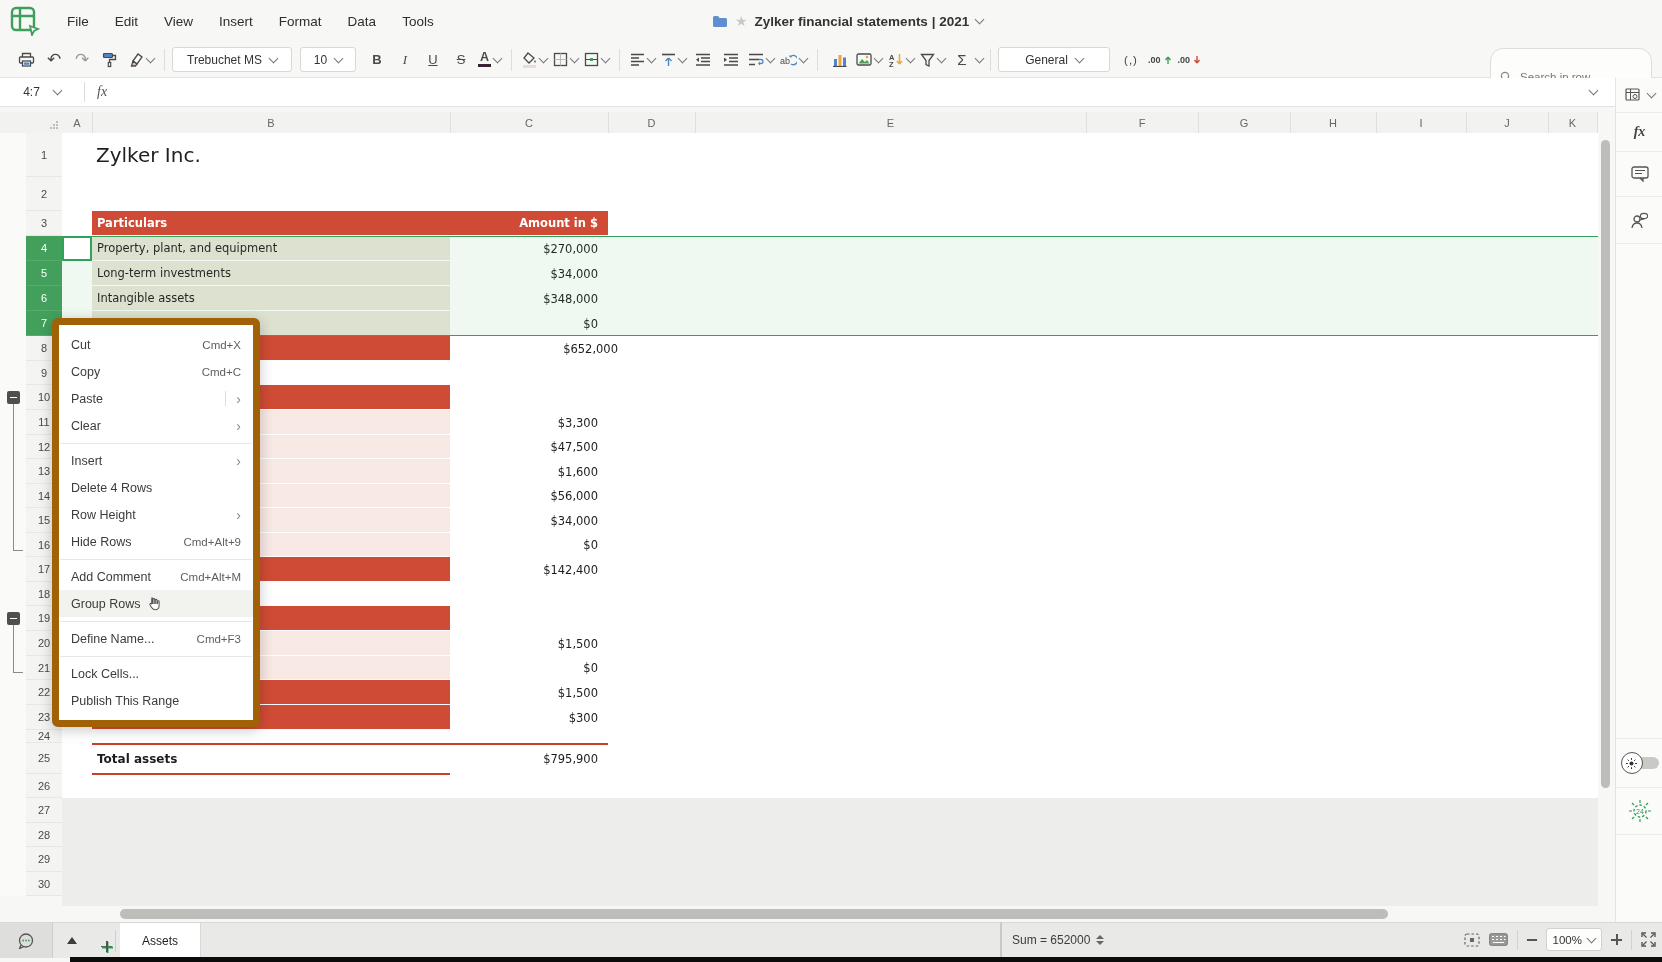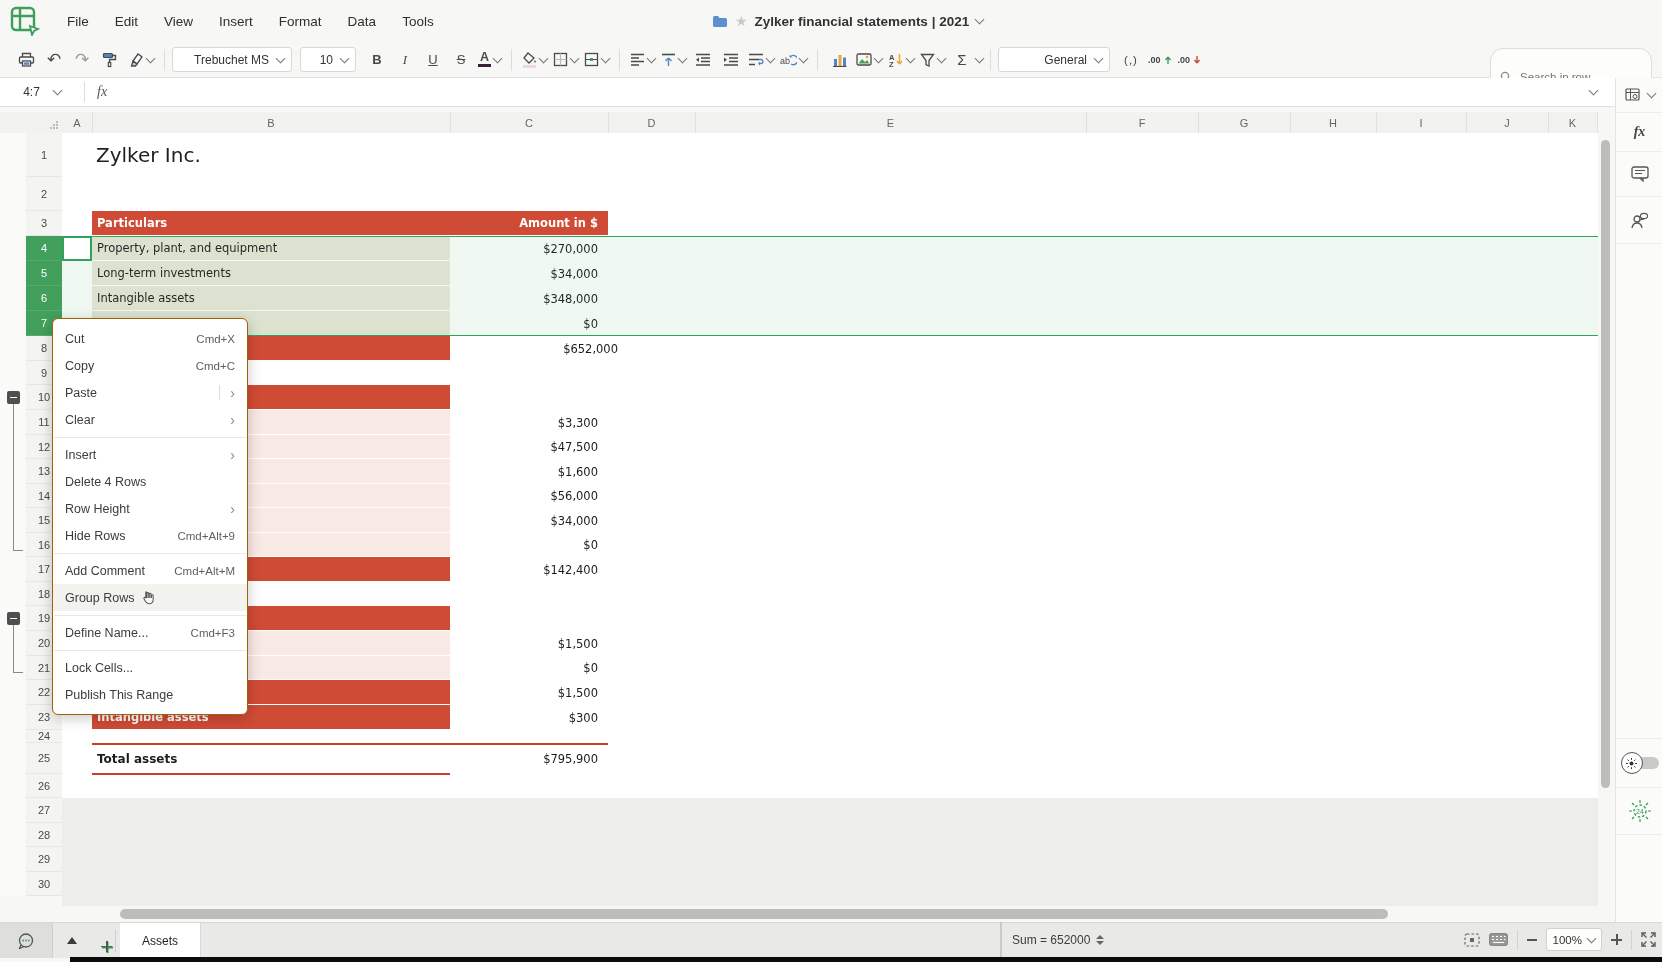--- a/index.html
+++ b/index.html
@@ -23,21 +23,21 @@
              font-size:11px;display:flex;align-items:center;justify-content:center;font-family:"Liberation Serif",serif}
   #avatar{width:25px;height:25px;border-radius:50%;
           background:radial-gradient(circle at 50% 28%,#8c959e 0 26%,#243048 27% 60%,#1b2436 61%);border:1px solid #ccc}
   
   #toolbar{position:absolute;left:0;top:42px;width:1662px;height:36px;display:flex;align-items:center;
            padding-left:12px;border-bottom:1px solid #e3e3e1;box-sizing:border-box}
   .tbtn{height:26px;min-width:22px;display:flex;align-items:center;justify-content:center;gap:3px;
         margin:0 3px;color:#4a4a4a;font-size:13px}
   .tdiv{width:1px;height:22px;background:#ddddda;margin:0 7px}
   .tsel{height:23px;background:#fff;border:1px solid #d8d8d5;border-radius:3px;display:flex;
-        align-items:center;justify-content:flex-end;font-size:12px;color:#333;padding:0 7px;gap:8px}
+        align-items:center;justify-content:center;font-size:12px;color:#333;padding:0 7px;gap:8px}
   .glyph-b{font-weight:bold}.glyph-i{font-style:italic;font-family:"Liberation Serif",serif}
   .glyph-u{text-decoration:underline}.glyph-s{text-decoration:line-through}
   .fc{display:flex;flex-direction:column;align-items:center;line-height:11px;font-size:12.5px;font-weight:bold}
   .fc .bar{width:13px;height:3px;margin-top:1px}
   .num-fmt{font-size:11.5px;color:#444;letter-spacing:1px}
   .dec{display:flex;align-items:center;font-size:9px;color:#444;font-weight:bold}
   #search-row{position:absolute;right:10px;top:48px;width:142px;height:24px;border:1px solid #ddddda;
               border-radius:13px;background:#fdfdfc;display:flex;align-items:center;padding:16px 9px;gap:6px}
   #search-row input{border:0;outline:0;background:transparent;font-size:11.5px;color:#555;width:100px;
                     font-family:"Liberation Sans",sans-serif}
@@ -81,21 +81,21 @@
   
   #vscroll-thumb{position:absolute;left:1601px;top:140px;width:9px;height:648px;border-radius:5px;background:#bdbdba}
   #hscroll-thumb{position:absolute;left:120px;top:909px;width:1268px;height:10px;border-radius:5px;background:#bdbdba}
   
   #rail{position:absolute;left:1615px;top:78px;width:47px;height:844px;background:#fbfbf9;border-left:1px solid #e3e3e1}
   .rail-cell{display:flex;align-items:center;justify-content:center;border-bottom:1px solid #ececea}
   #rail .spacer{border-bottom:0}
   #fx-rail{font-family:"Liberation Serif",serif;font-style:italic;font-size:14px;color:#444;font-weight:bold}
   
   #ctxmenu{position:absolute;left:52px;top:318px;width:194px;background:#fff;border-radius:6px;z-index:50;
-           box-shadow:0 3px 14px rgba(0,0,0,.22);padding:6px 0;border:1px solid #a16207}
+           box-shadow:0 3px 14px rgba(0,0,0,.22);padding:6px 0;border:7px solid #a16207}
   .mi{height:27px;display:flex;align-items:center;justify-content:space-between;padding:0 12px;
       font-size:12.5px;color:#3c3c3c}
   .mi.hovered{background:#f2f2ee}
   .mi .sc{font-size:11.5px;color:#5f5f5f}
   .mi .arrow{color:#888;font-size:14px;line-height:10px}
   .mi .split{width:1px;height:15px;background:#ddd;margin-right:10px}
   .mi-div{height:1px;background:#e7e7e4;margin:3.5px 1px}
   .mi .right{display:flex;align-items:center}
   
   #tabbar{position:absolute;left:0;top:922px;width:1662px;height:35px;background:#e9e9e7;

